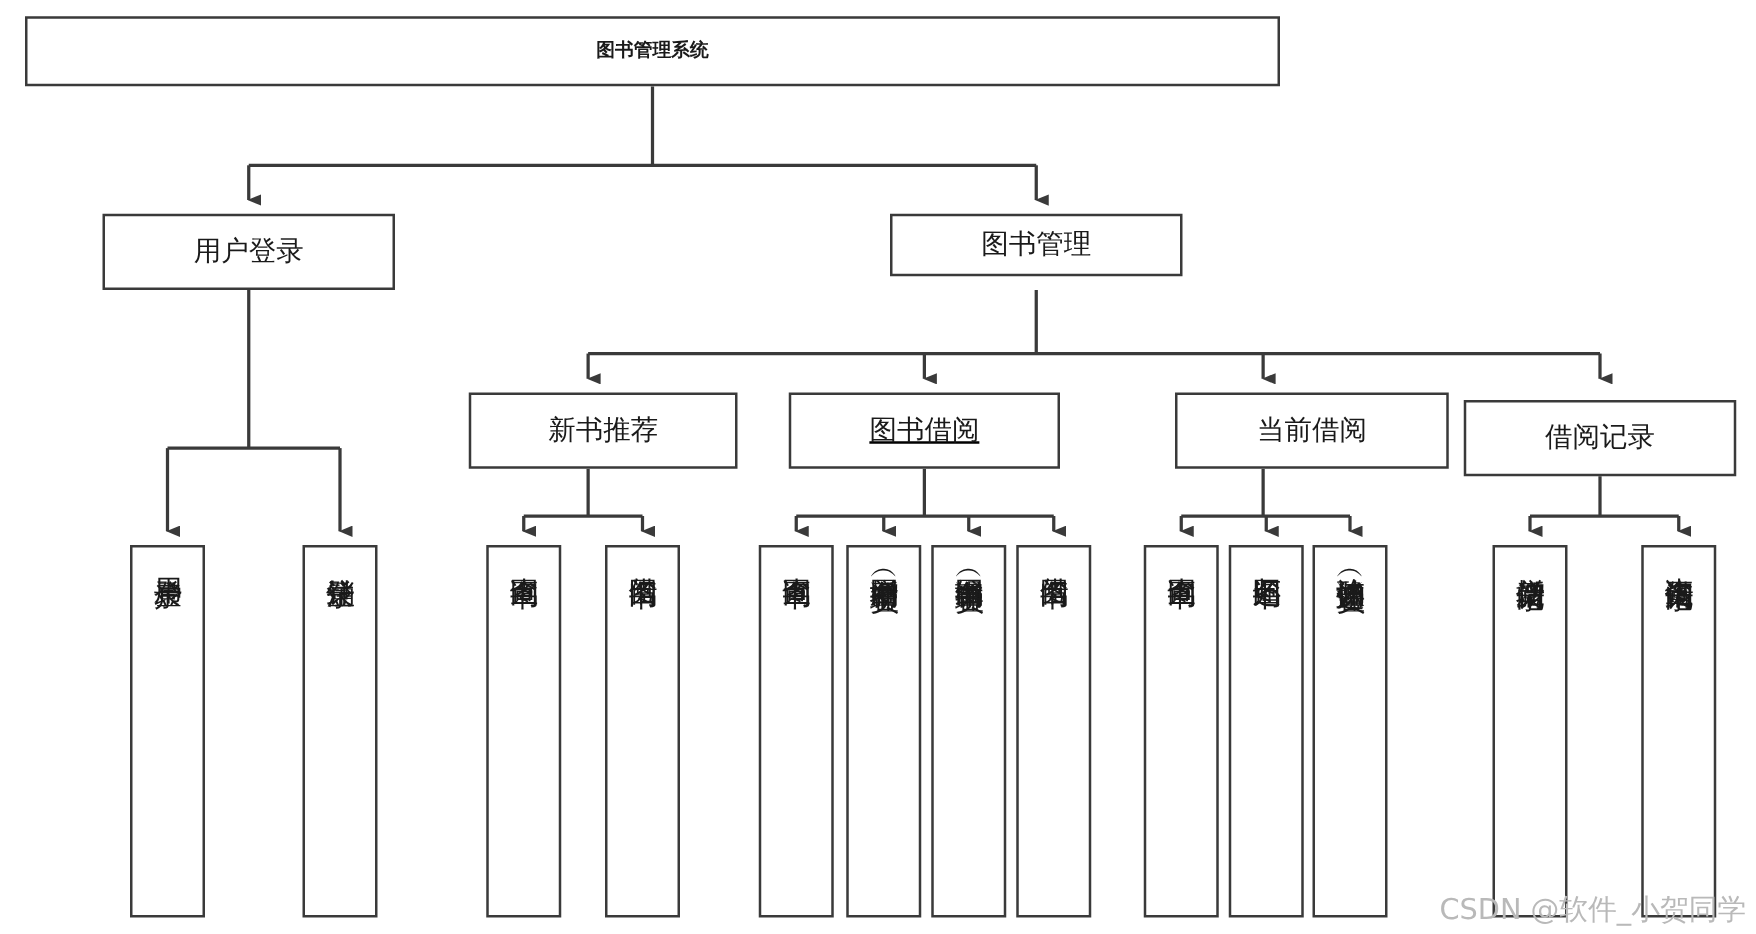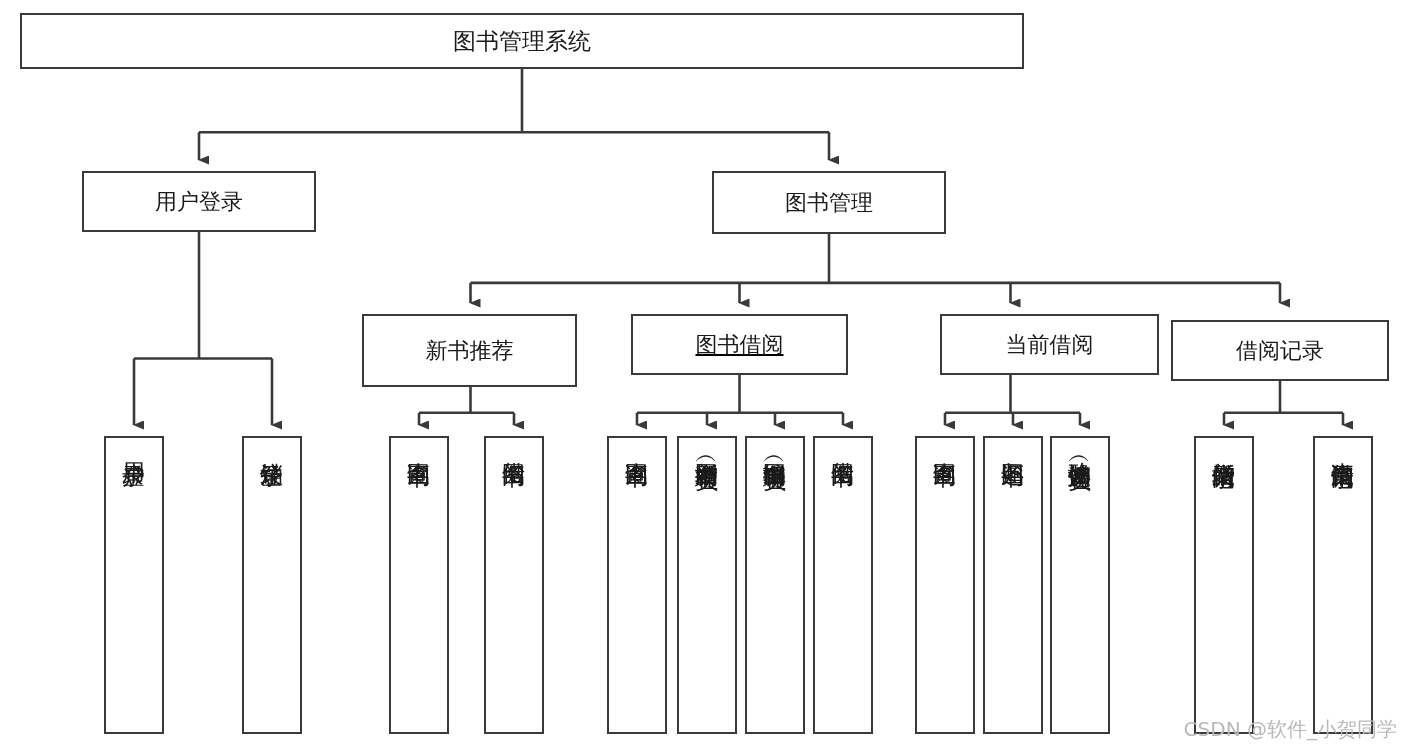--- a/index.html
+++ b/index.html
@@ -42,39 +42,40 @@
     text-align: center;
     line-height: 1.15;
     letter-spacing: 0px;
     white-space: nowrap;
   }
   .node.horizontal .node-label {
     font-size: 22px;
     writing-mode: horizontal-tb;
   }
   .node.root .node-label {
-    font-size: 23px;
+    font-size: 15px;
+    font-weight: bold;
   }
   .node.vertical {
     align-items: flex-start;
     justify-content: center;
     padding-top: 6px;
   }
   .node.vertical .node-label {
     font-size: 23px;
     writing-mode: vertical-rl;
     text-orientation: upright;
     line-height: 1.05;
     letter-spacing: 1px;
   }
   .watermark {
     position: absolute;
     right: 8px;
     bottom: 4px;
-    font-size: 20px;
+    font-size: 23px;
     color: #b9b9b9;
     white-space: nowrap;
     font-family: "DejaVu Sans", "Liberation Sans", sans-serif;
   }
 </style>
 </head>
 <body>
 
 <div id="diagram-root">
 
@@ -121,25 +122,25 @@
       </g>
   </svg>
 
   <div class="node root horizontal" style="left: 20px; top: 13px; width: 1004px; height: 56px;">
     <span class="node-label">图书管理系统</span>
   </div>
 
   <div class="node horizontal" style="left: 82px; top: 171px; width: 234px; height: 61px;">
     <span class="node-label">用户登录</span>
   </div>
-  <div class="node horizontal" style="left: 712px; top: 171px; width: 234px; height: 63px; justify-content: center;">
+  <div class="node horizontal" style="left: 712px; top: 171px; width: 234px; height: 50px; justify-content: center;">
     <span class="node-label">图书管理</span>
   </div>
 
-  <div class="node horizontal" style="left: 362px; top: 314px; width: 215px; height: 73px;">
+  <div class="node horizontal" style="left: 375px; top: 314px; width: 215px; height: 61px;">
     <span class="node-label">新书推荐</span>
   </div>
   <div class="node horizontal" style="left: 631px; top: 314px; width: 217px; height: 61px; text-decoration: underline;">
     <span class="node-label">图书借阅</span>
   </div>
   <div class="node horizontal" style="left: 901px; top: 314px; width: 219px; height: 61px; margin-left: 39px;">
     <span class="node-label">当前借阅</span>
   </div>
   <div class="node horizontal" style="left: 1171px; top: 320px; width: 218px; height: 61px;">
     <span class="node-label">借阅记录</span>

